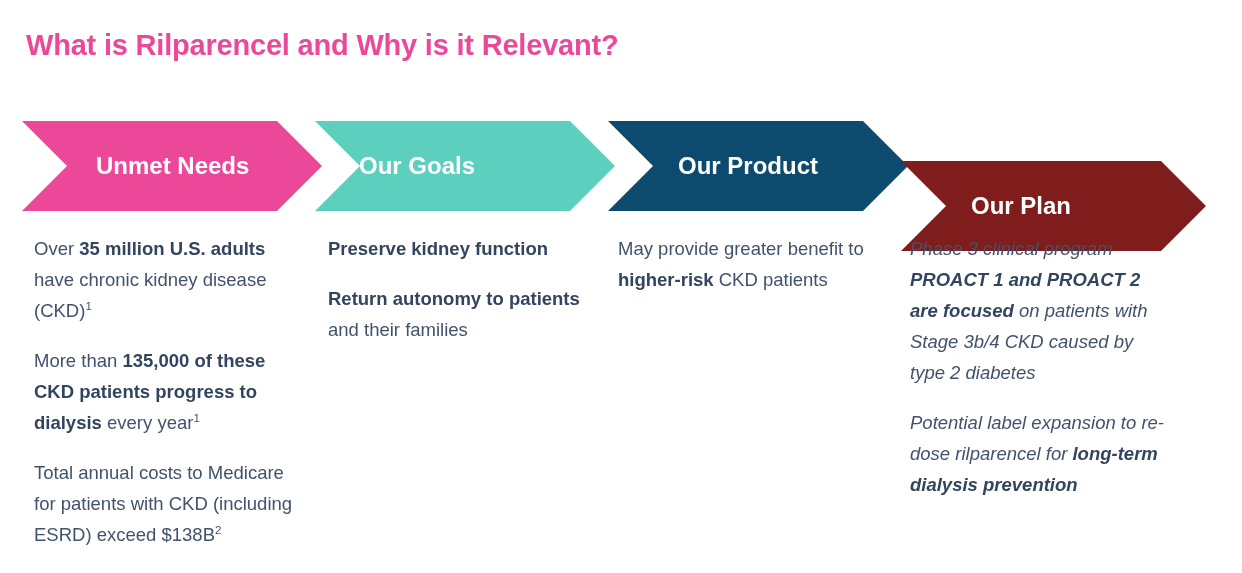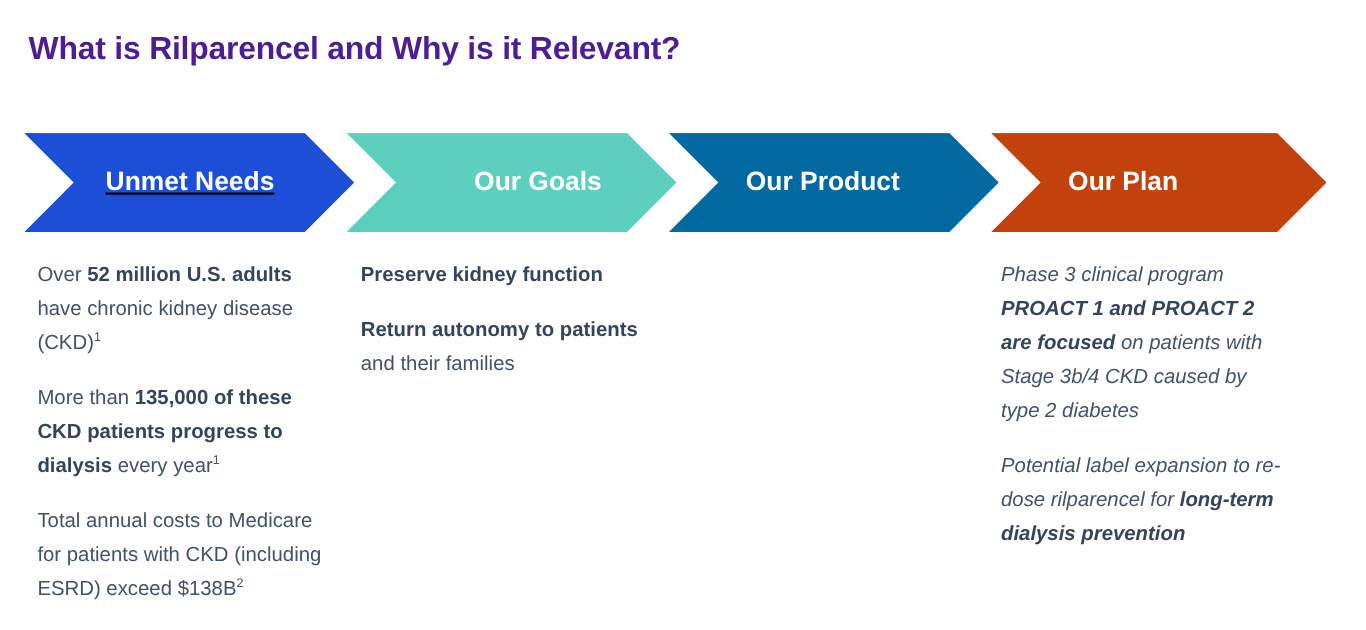--- a/index.html
+++ b/index.html
@@ -7,21 +7,21 @@
     width:1242px;height:573px;background:#ffffff;
     font-family:"Liberation Sans","DejaVu Sans",sans-serif;
     -webkit-font-smoothing:antialiased;
     overflow:hidden;position:relative;
   }
   #slide{position:relative;width:1242px;height:573px;}
 
   
   .page-title{
     position:absolute;left:26px;top:28px;
-    font-size:29px;font-weight:bold;color:#4c1d95;
+    font-size:29px;font-weight:bold;color:#ec4899;
     letter-spacing:-0.2px;white-space:nowrap;
     line-height:1.2;
   }
 
   
   .chevron-banner{
     position:absolute;left:0;top:121px;width:1242px;height:90px;
   }
   .chevron{
     position:absolute;top:0;height:90px;
@@ -29,21 +29,21 @@
   }
   .chevron-label{
     color:#ffffff;font-size:24px;font-weight:bold;
     white-space:nowrap;position:relative;z-index:2;
   }
   .chev-1{left:22px;width:300px;background:#9d9d9d;
     clip-path:polygon(0 0, 255px 0, 300px 45px, 255px 90px, 0 90px, 45px 45px);}
   .chev-1 .chevron-label{margin-left:74px;}
   .chev-2{left:315px;width:300px;background:#5ccfbe;
     clip-path:polygon(0 0, 255px 0, 300px 45px, 255px 90px, 0 90px, 45px 45px);}
-  .chev-2 .chevron-label{margin-left:116px;}
+  .chev-2 .chevron-label{margin-left:44px;}
   .chev-3{left:608px;width:300px;background:#2a739e;
     clip-path:polygon(0 0, 255px 0, 300px 45px, 255px 90px, 0 90px, 45px 45px);}
   .chev-3 .chevron-label{margin-left:70px;}
   .chev-4{left:901px;width:305px;background:#45aedc;
     clip-path:polygon(0 0, 260px 0, 305px 45px, 260px 90px, 0 90px, 45px 45px);}
   .chev-4 .chevron-label{margin-left:70px;}
 
   
   .columns{position:absolute;left:0;top:233px;width:1242px;}
   .column{position:absolute;top:0;}
@@ -62,48 +62,49 @@
   .para sup{font-size:0.62em;vertical-align:super;line-height:0;}
 </style>
 </head>
 <body>
 
 <div id="slide">
 
   <div class="page-title">What is Rilparencel and Why is it Relevant?</div>
 
   <div class="chevron-banner">
-    <div class="chevron chev-1" style="background: #1d4ed8; text-decoration: underline;">
+    <div class="chevron chev-1" style="background: #ec4899;">
       <span class="chevron-label">Unmet Needs</span>
     </div>
     <div class="chevron chev-2" style="background: rgb(92, 207, 190);">
       <span class="chevron-label">Our Goals</span>
     </div>
-    <div class="chevron chev-3" style="background: #0369a1;">
+    <div class="chevron chev-3" style="background: #0c4a6e;">
       <span class="chevron-label">Our Product</span>
     </div>
-    <div class="chevron chev-4" style="background: #c2410c;">
+    <div class="chevron chev-4" style="background: #7f1d1d; margin-top: 40px;">
       <span class="chevron-label">Our Plan</span>
     </div>
   </div>
 
   <div class="columns">
 
     <div class="column col-1">
-      <p class="para">Over <b>52 million U.S. adults</b> have chronic kidney disease (CKD)<sup>1</sup></p>
+      <p class="para">Over <b>35 million U.S. adults</b> have chronic kidney disease (CKD)<sup>1</sup></p>
       <p class="para">More than <b>135,000 of these CKD patients progress to dialysis</b> every year<sup>1</sup></p>
       <p class="para">Total annual costs to Medicare for patients with CKD (including ESRD) exceed $138B<sup>2</sup></p>
     </div>
 
     <div class="column col-2">
       <p class="para"><b>Preserve kidney function</b></p>
       <p class="para"><b>Return autonomy to patients</b> and their families</p>
     </div>
 
     <div class="column col-3">
+      <p class="para">May provide greater benefit to <b>higher-risk</b> CKD patients</p>
     </div>
 
     <div class="column col-4">
       <p class="para">Phase 3 clinical program <b>PROACT 1 and PROACT 2 are focused</b> on patients with Stage 3b/4 CKD caused by type 2 diabetes</p>
       <p class="para">Potential label expansion to re-dose rilparencel for <b>long-term dialysis prevention</b></p>
     </div>
 
   </div>
 </div>
 

